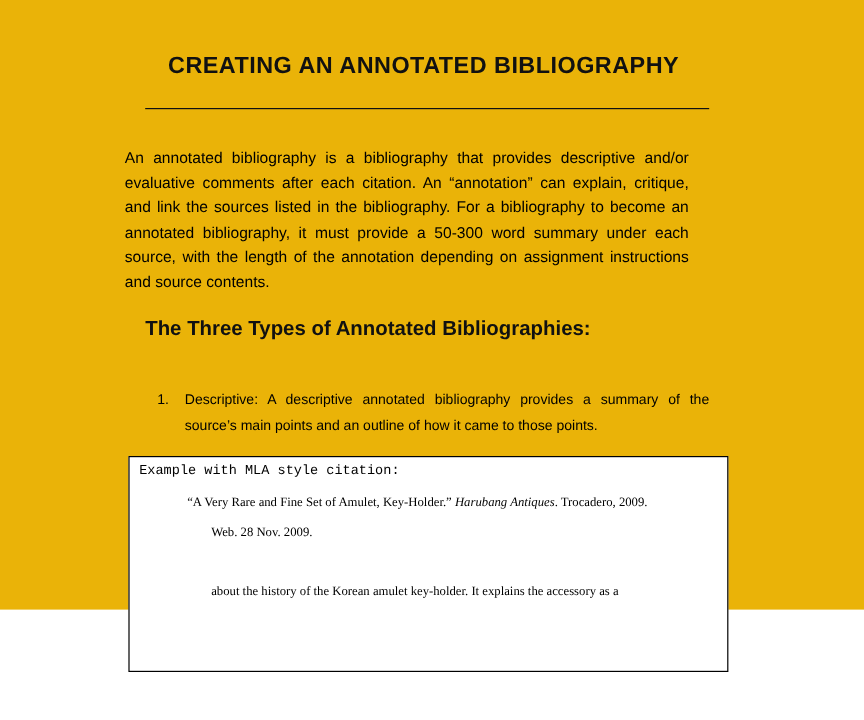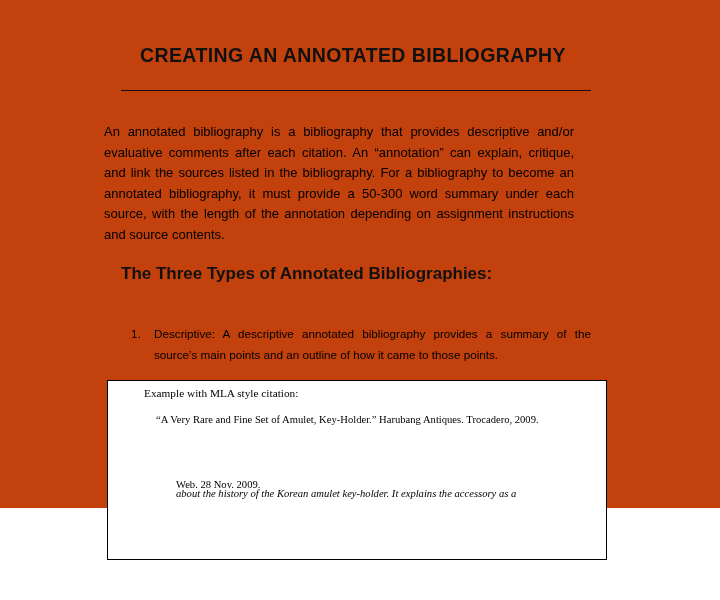--- a/index.html
+++ b/index.html
@@ -11,21 +11,21 @@
     height: 600px;
     background: #ffffff;
     font-family: "Liberation Sans", sans-serif;
     color: #000000;
     overflow: hidden;
   }
   .page {
     position: relative;
     width: 720px;
     height: 508px;
-    background: #c2410c;
+    background: #eab308;
     box-sizing: border-box;
   }
   .doc-title {
     position: absolute;
     left: 140px;
     top: 44px;
     width: 450px;
     font-size: 19.5px;
     font-weight: bold;
     letter-spacing: 0.4px;
@@ -92,38 +92,37 @@
     height: 180px;
     border: 1px solid #000000;
     box-sizing: border-box;
     background: #ffffff;
   }
   .example-label {
     position: absolute;
     left: 8px;
     top: 6px;
     font-size: 11.3px;
-    font-family: Liberation Serif, serif;
+    font-family: Liberation Mono, monospace;
     color: #000000;
-    margin-left: 28px;
   }
   .cite-line {
     position: absolute;
     font-family: "Liberation Serif", serif;
     font-size: 10.6px;
     color: #000000;
     white-space: nowrap;
   }
   .cite-1 { left: 48px; top: 33px; }
-  .cite-2 { left: 68px; top: 58px; margin-top: 40px; }
+  .cite-2 { left: 68px; top: 58px; }
   .cite-3 { left: 68px; top: 83px; }
-  .cite-4 { left: 68px; top: 107px; font-style: italic; }
+  .cite-4 { left: 68px; top: 107px; }
   .cite-5 { left: 68px; top: 131px; }
   .cite-6 { left: 68px; top: 155px; }
-  .ital { }
+  .ital { font-style: italic; }
 </style>
 </head>
 <body>
 
 <div class="page">
 
   <div class="doc-title">CREATING AN ANNOTATED BIBLIOGRAPHY</div>
   <div class="title-rule"></div>
 
   <div class="intro-para">An annotated bibliography is a bibliography that provides descriptive and/or evaluative comments after each citation. An “annotation” can explain, critique, and link the sources listed in the bibliography. For a bibliography to become an annotated bibliography, it must provide a 50-300 word summary under each source, with the length of the annotation depending on assignment instructions and source contents.</div>

